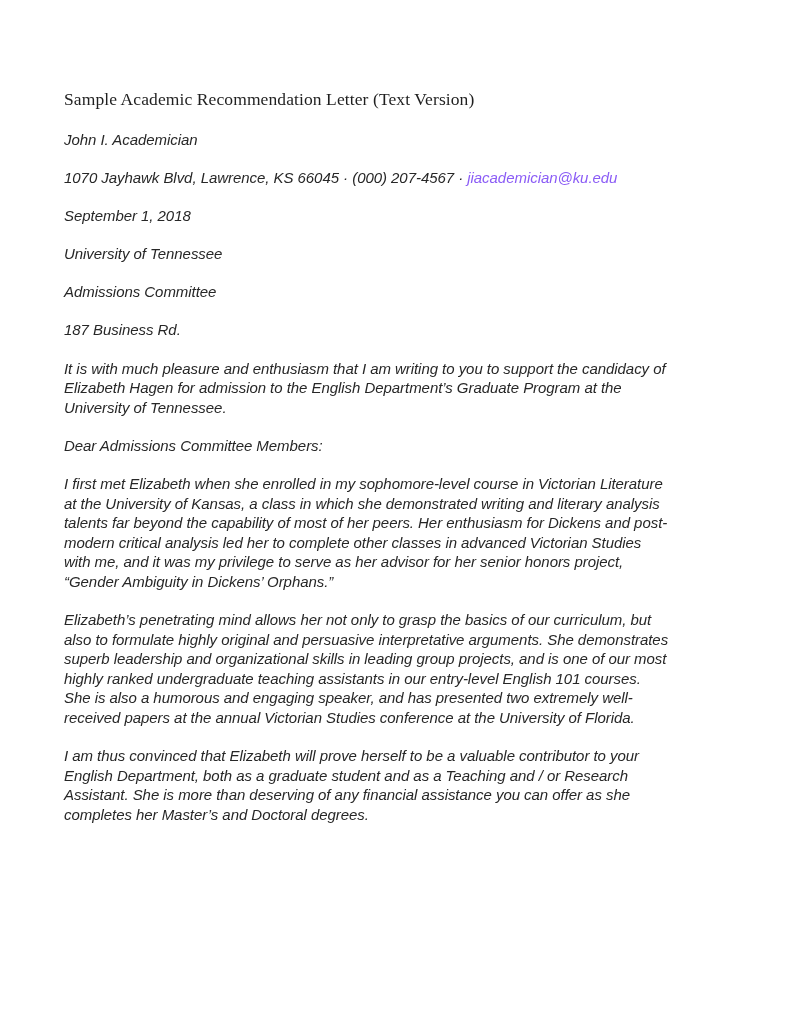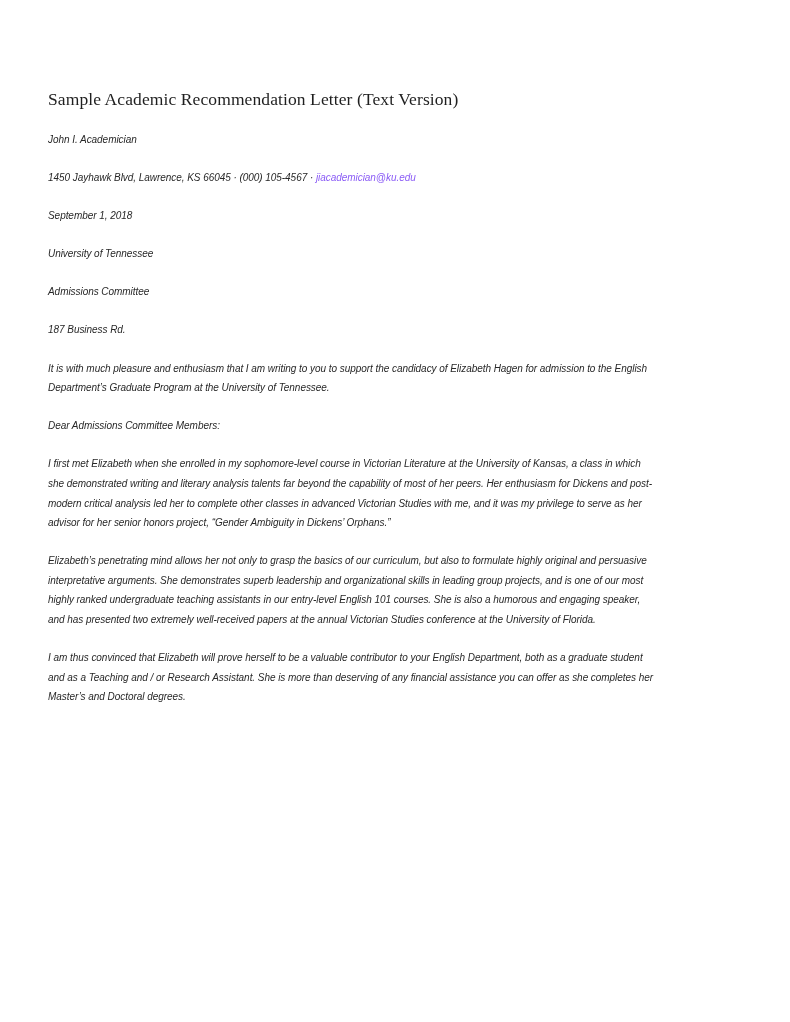--- a/index.html
+++ b/index.html
@@ -12,41 +12,41 @@
     height: 1022px;
     font-family: "Liberation Sans", sans-serif;
     -webkit-font-smoothing: antialiased;
   }
   .page {
     position: relative;
     width: 790px;
     height: 907px;
     background: #ffffff;
     box-sizing: border-box;
-    padding: 88px 93px 0 48px;
+    padding: 88px 93px 0 64px;
     overflow: hidden;
   }
   .content {
     width: 606px;
   }
   .doc-title {
     font-family: "Liberation Serif", serif;
     font-style: normal;
     font-weight: 400;
     font-size: 17.5px;
     line-height: 22px;
     color: #1f1f1f;
     margin: 0 0 20px 0;
     letter-spacing: 0.1px;
   }
   .block {
     font-family: "Liberation Sans", sans-serif;
     font-style: italic;
     font-weight: 400;
-    font-size: 10px;
+    font-size: 15px;
     line-height: 19.6px;
     color: #272727;
     margin: 0 0 18.5px 0;
     text-align: left;
     letter-spacing: -0.05px;
   }
   .block:last-child {
     margin-bottom: 12px;
   }
   .contact-line {
@@ -64,21 +64,21 @@
 </head>
 <body>
 
 <div class="page">
   <div class="content">
 
     <h1 class="doc-title">Sample Academic Recommendation Letter (Text Version)</h1>
 
     <p class="block">John I. Academician</p>
 
-    <p class="block contact-line"><span>1450 Jayhawk Blvd, Lawrence, KS 66045</span><span class="sep"> · </span><span>(000) 105-4567</span><span class="sep"> · </span><a class="email-link" href="#">jiacademician@ku.edu</a></p>
+    <p class="block contact-line"><span>1070 Jayhawk Blvd, Lawrence, KS 66045</span><span class="sep"> · </span><span>(000) 207-4567</span><span class="sep"> · </span><a class="email-link" href="#">jiacademician@ku.edu</a></p>
 
     <p class="block">September 1, 2018</p>
 
     <p class="block">University of Tennessee</p>
 
     <p class="block">Admissions Committee</p>
 
     <p class="block">187 Business Rd.</p>
 
 

